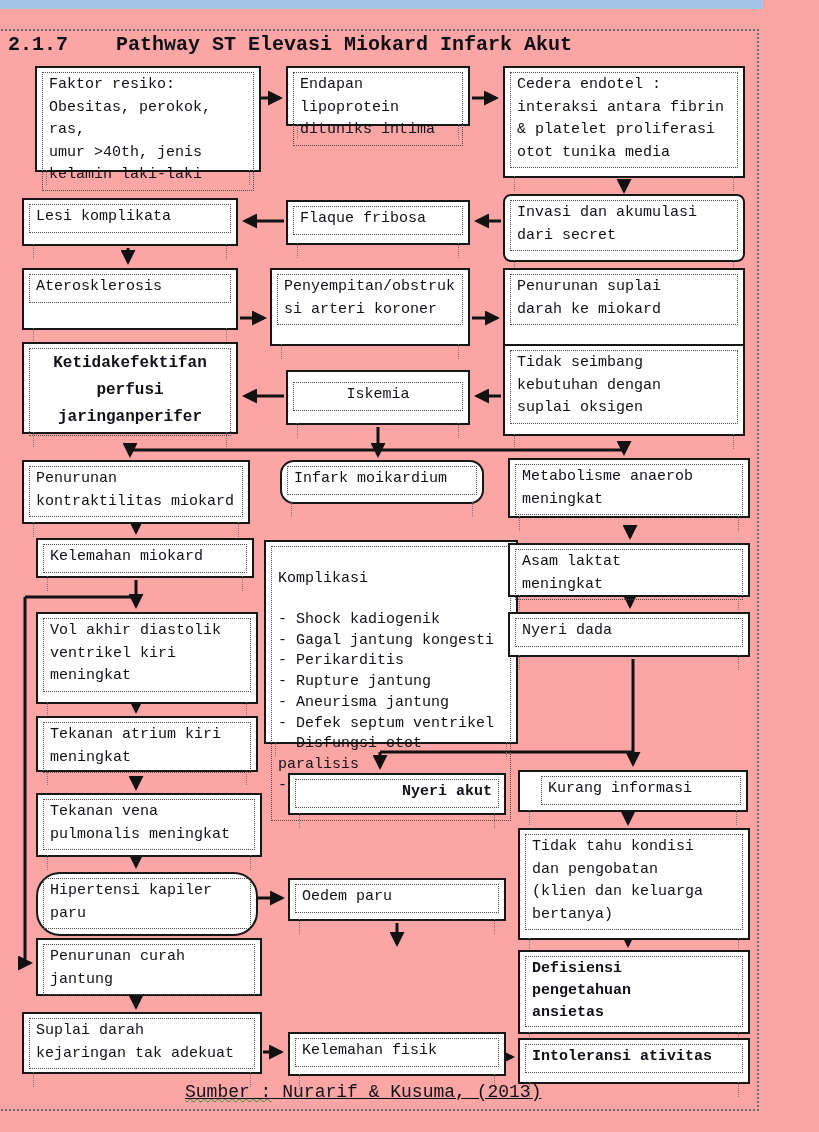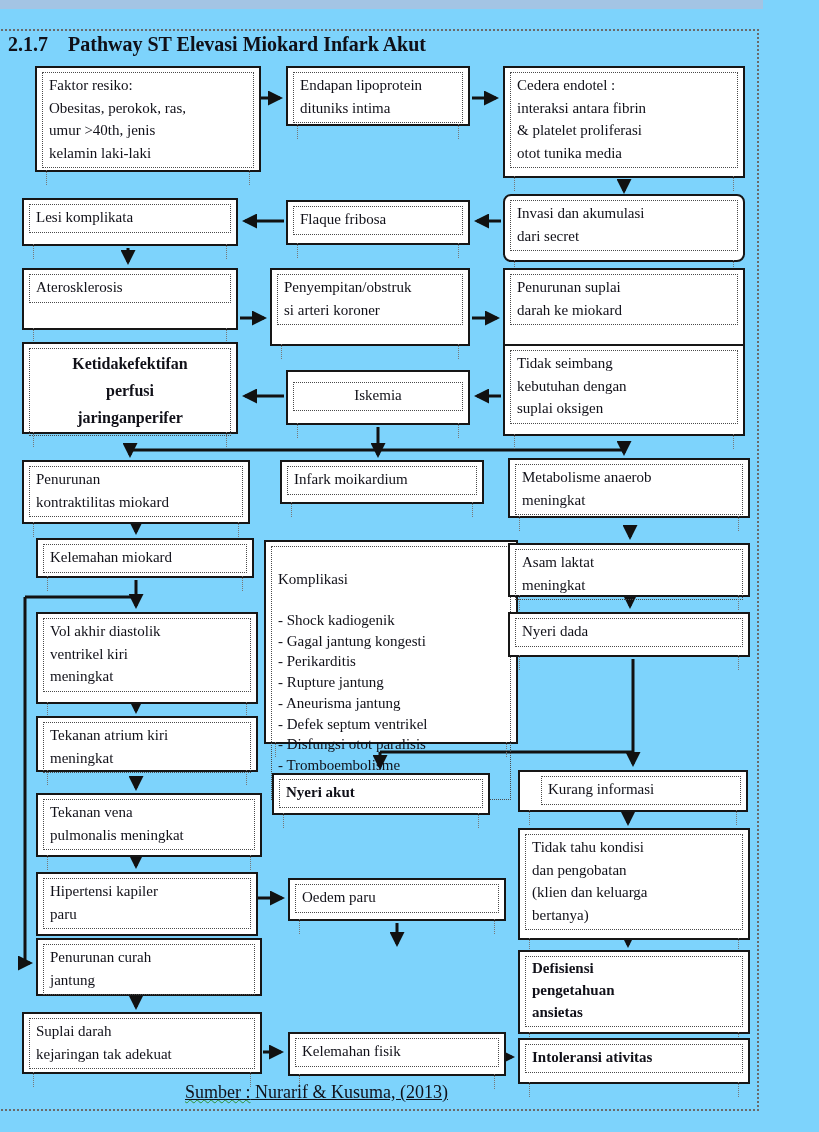--- a/index.html
+++ b/index.html
@@ -1,17 +1,17 @@
 <!DOCTYPE html>
 <html><head>
 <meta charset="utf-8">
 <style>
   html,body{margin:0;padding:0;background:#ffffff;}
-  #page{position:relative;width:819px;height:1132px;background:#7dd3fc;overflow:hidden;
-        font-family:Liberation Serif, serif;color:#101018;}
+  #page{position:relative;width:819px;height:1132px;background:#fca5a5;overflow:hidden;
+        font-family:Liberation Mono, monospace;color:#101018;}
   #topbar{position:absolute;left:0;top:0;width:763px;height:9px;z-index:3;}
   #pageborder{position:absolute;left:-4px;top:29px;width:761px;height:1078px;
               border:2px dotted #6a6a6a;border-left:none;z-index:0;}
   #title{position:absolute;left:8px;top:33px;font-size:20px;font-weight:bold;
          white-space:pre;z-index:2;}
   svg.connectors{position:absolute;left:0;top:0;z-index:1;}
   .box{position:absolute;border:2px solid #161616;background:#fff;padding:4px 5px;
        box-sizing:border-box;z-index:2;}
   .box .inner{border:1px dotted #4a4a4a;padding:1px 6px 3px 6px;white-space:pre-line;
               font-size:15px;line-height:1.5;box-sizing:border-box;}
@@ -135,21 +135,21 @@
   <div class="box" style="left:503px;top:344px;width:242px;height:92px;">
     <div class="inner">Tidak seimbang
 kebutuhan dengan
 suplai oksigen</div>
   </div>
 
   <div class="box" style="left:22px;top:460px;width:228px;height:64px;">
     <div class="inner">Penurunan
 kontraktilitas miokard</div>
   </div>
-  <div class="box" style="left:280px;top:460px;width:204px;height:44px;">
+  <div class="box" style="left:280px;top:460px;width:204px;height:44px;border-radius:14px;">
     <div class="inner">Infark moikardium</div>
   </div>
   <div class="box" style="left:508px;top:458px;width:242px;height:60px;">
     <div class="inner">Metabolisme anaerob
 meningkat</div>
   </div>
 
   <div class="box" style="left:36px;top:538px;width:218px;height:40px;">
     <div class="inner">Kelemahan miokard</div>
   </div>
@@ -173,34 +173,34 @@
 meningkat</div>
   </div>
   <div class="box" style="left:36px;top:716px;width:222px;height:56px;">
     <div class="inner">Tekanan atrium kiri
 meningkat</div>
   </div>
   <div class="box" style="left:36px;top:793px;width:226px;height:64px;">
     <div class="inner">Tekanan vena
 pulmonalis meningkat</div>
   </div>
-  <div class="box noticks" style="left:36px;top:872px;width:222px;height:64px;">
+  <div class="box noticks" style="left:36px;top:872px;width:222px;height:64px;border-radius:24px;">
     <div class="inner">Hipertensi kapiler
 paru</div>
   </div>
   <div class="box noticks" style="left:36px;top:938px;width:226px;height:58px;">
     <div class="inner">Penurunan curah
 jantung</div>
   </div>
   <div class="box" style="left:22px;top:1012px;width:240px;height:62px;">
     <div class="inner">Suplai darah
 kejaringan tak adekuat</div>
   </div>
 
-  <div class="box bold" style="left:272px;top:773px;width:218px;height:42px;">
+  <div class="box bold" style="left:288px;top:773px;width:218px;height:42px;text-align:right;">
     <div class="inner">Nyeri akut</div>
   </div>
   <div class="box" style="left:288px;top:878px;width:218px;height:43px;">
     <div class="inner">Oedem paru</div>
   </div>
   <div class="box" style="left:288px;top:1032px;width:218px;height:44px;">
     <div class="inner">Kelemahan fisik</div>
   </div>
 
   <div class="box" style="left:518px;top:770px;width:230px;height:42px;padding-left:21px;">

